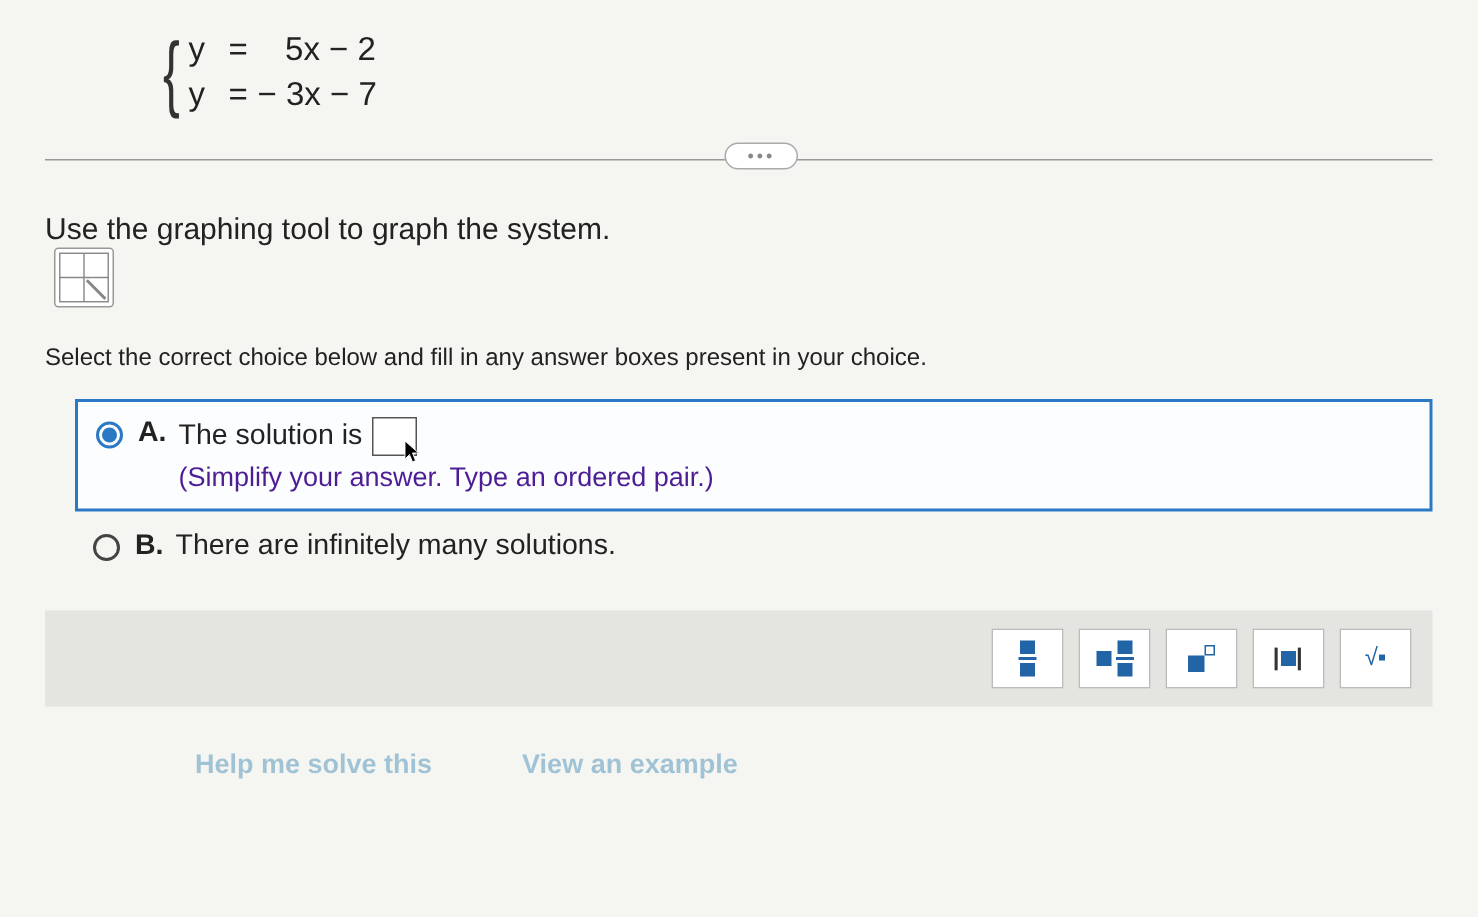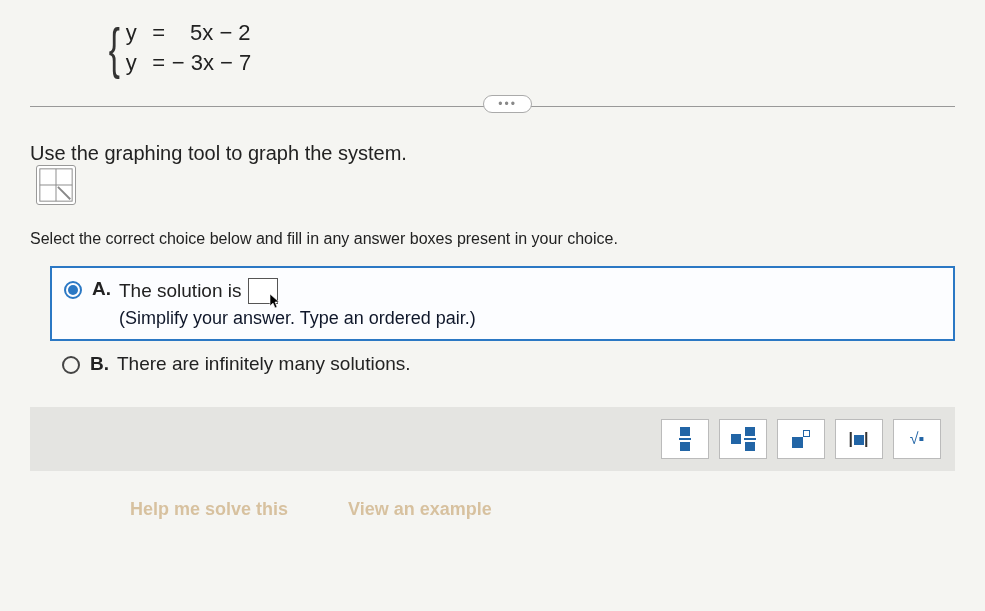--- a/index.html
+++ b/index.html
@@ -148,21 +148,21 @@
       margin-left: 6px;
       position: relative;
     }
     .cursor-arrow {
       position: absolute;
       right: -6px;
       bottom: -6px;
     }
     .choice-hint {
       font-size: 18px;
-      color: #0f172a;
+      color: #4c1d95;
       margin-top: 4px;
     }
     .toolbar {
       background: #e4e4e1;
       padding: 12px 14px;
       margin-top: 22px;
       display: flex;
       justify-content: flex-end;
       gap: 10px;
     }
@@ -240,21 +240,21 @@
     .tool-abs .mid {
       display: inline-block;
       width: 10px;
       height: 10px;
       background: #2265a6;
       vertical-align: middle;
     }
     .bottom-links {
       margin-top: 28px;
       padding-left: 100px;
-      color: #a16207;
+      color: #0369a1;
       font-size: 18px;
       font-weight: bold;
       display: flex;
       gap: 60px;
       opacity: 0.35;
     }
   </style>
 </head>
 <body>
 

